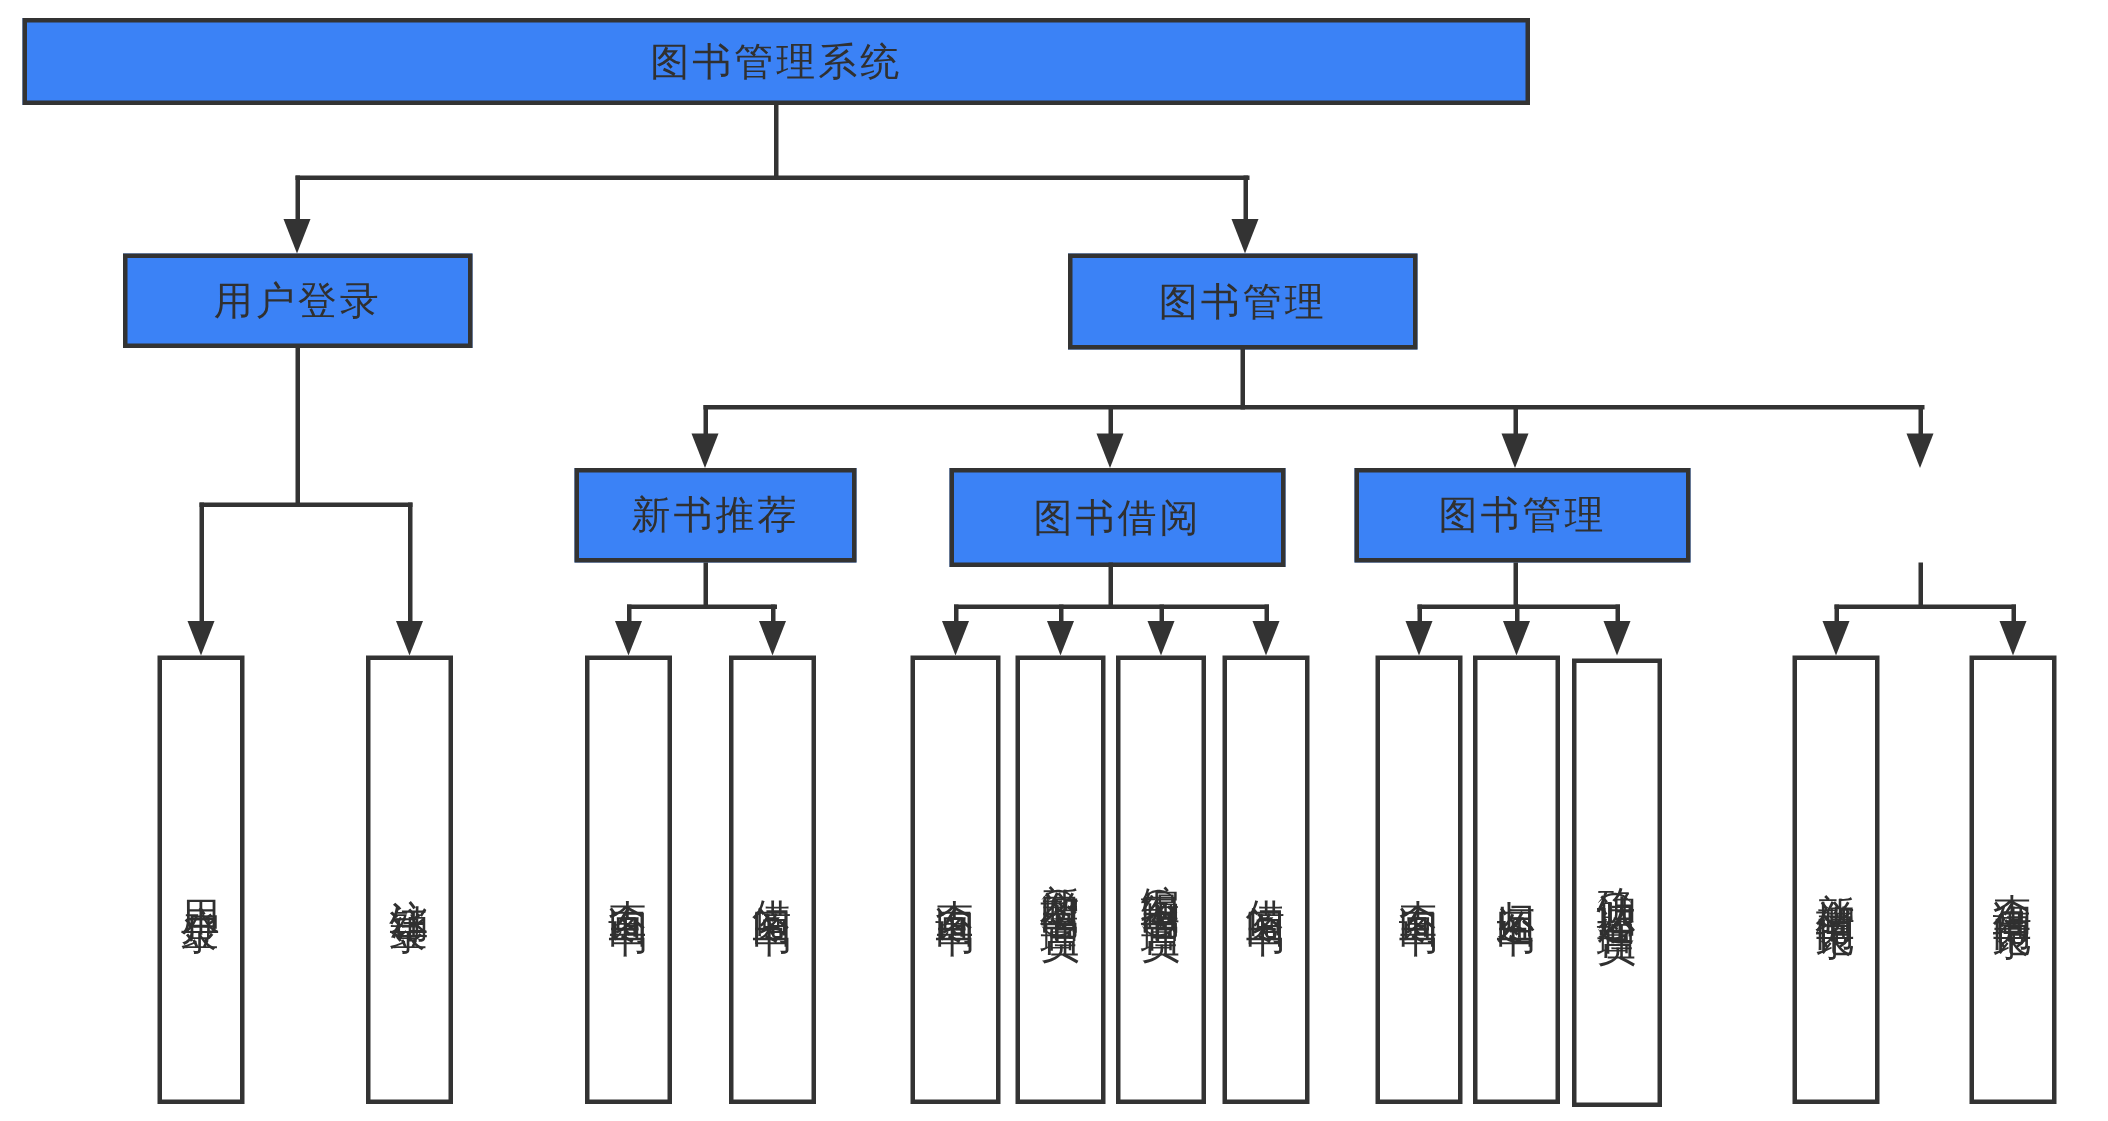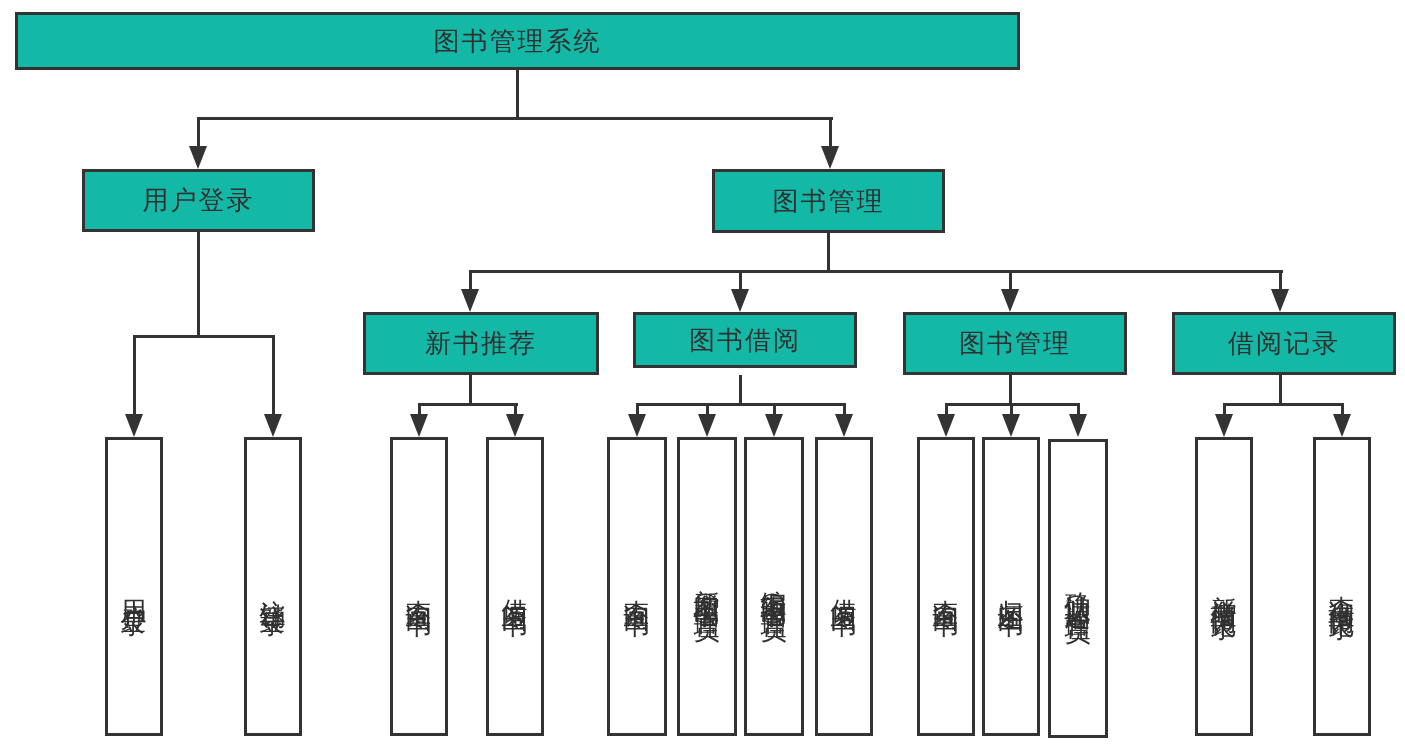--- a/index.html
+++ b/index.html
@@ -8,21 +8,21 @@
     --bg:#ffffff;
     --wm:#bdbdc1;
   }
   html,body{margin:0;padding:0;background:var(--bg);}
   body{font-family:"Liberation Sans", sans-serif;}
   #canvas{
     position:relative;width:1405px;height:747px;background:var(--bg);
     overflow:hidden;
   }
   .node{
-    position:absolute;border:3px solid var(--line);background:#14b8a6;
+    position:absolute;border:3px solid var(--line);background:#3b82f6;
     display:flex;align-items:center;justify-content:center;
     box-sizing:border-box;color:var(--text);
     font-size:26px;letter-spacing:2px;white-space:nowrap;
   }
   .leaf{
     position:absolute;border:3px solid var(--line);background:#fff;
     display:flex;align-items:center;justify-content:center;
     box-sizing:border-box;color:var(--text);
     top:437px;height:299px;width:58px;
   }
@@ -52,31 +52,28 @@
     <span>图书管理系统</span>
   </div>
 
   <div class="node" style="left:82px;top:169px;width:233px;height:63px">
     <span>用户登录</span>
   </div>
   <div class="node" style="left:712px;top:169px;width:233px;height:64px">
     <span>图书管理</span>
   </div>
 
-  <div class="node" style="left:363px;top:312px;width:236px;height:63px">
+  <div class="node" style="left:383px;top:312px;width:188px;height:63px">
     <span>新书推荐</span>
   </div>
-  <div class="node" style="left:633px;top:312px;width:224px;height:56px">
+  <div class="node" style="left:633px;top:312px;width:224px;height:66px">
     <span>图书借阅</span>
   </div>
   <div class="node" style="left:903px;top:312px;width:224px;height:63px">
     <span>图书管理</span>
-  </div>
-  <div class="node" style="left:1172px;top:312px;width:224px;height:63px">
-    <span>借阅记录</span>
   </div>
 
   <div class="leaf" style="left:105px">
     <span class="vtext">用户登录</span>
   </div>
   <div class="leaf" style="left:244px">
     <span class="vtext">注销登录</span>
   </div>
 
   <div class="leaf" style="left:390px">

